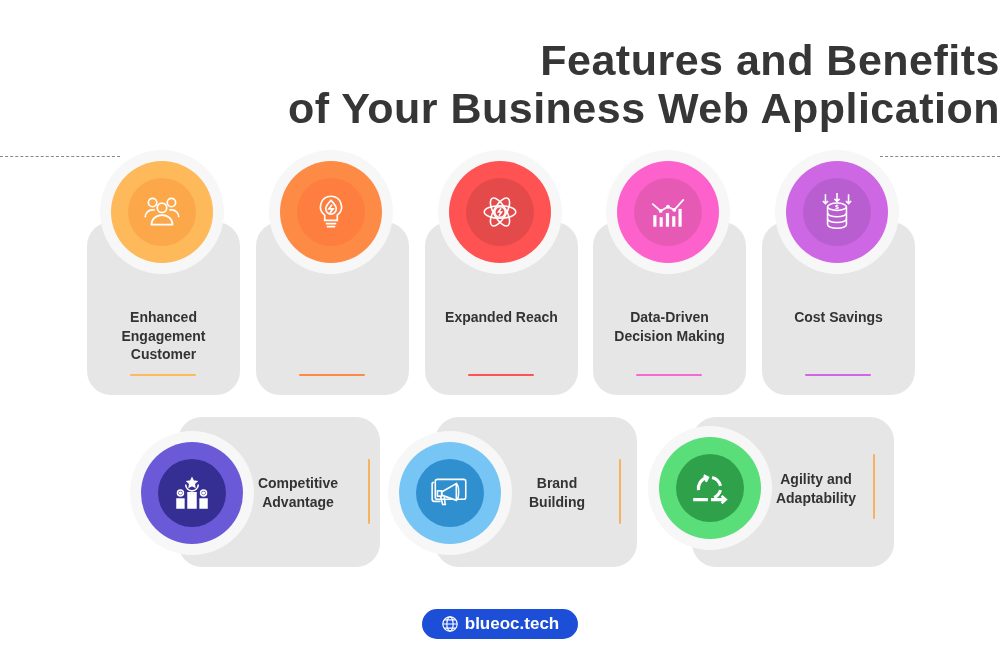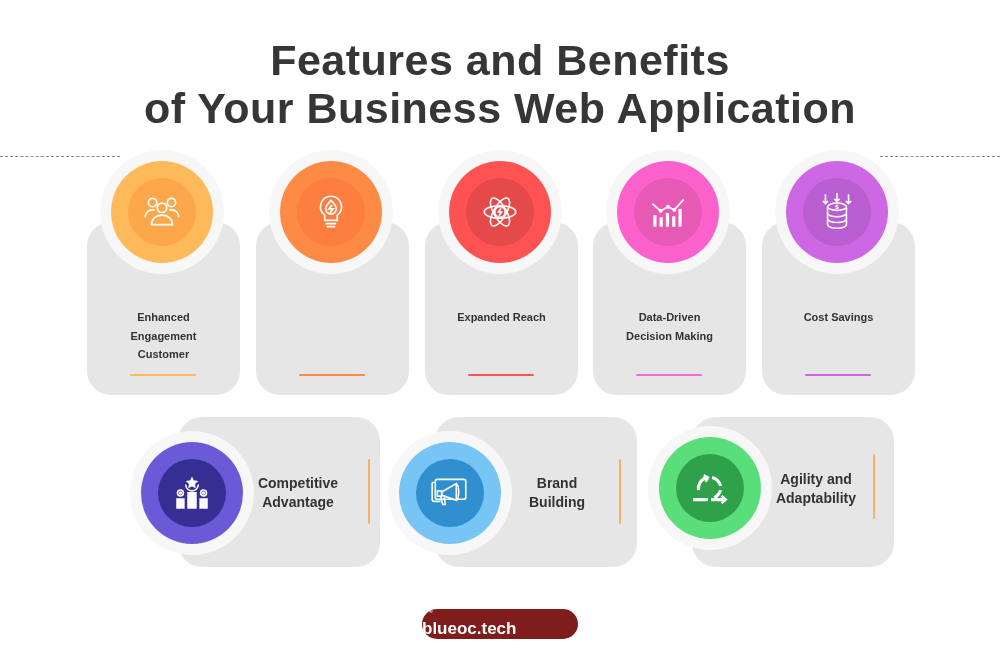--- a/index.html
+++ b/index.html
@@ -1,36 +1,36 @@
 <!DOCTYPE html>
 <html><head>
 <meta charset="utf-8">
 <style>
   * { box-sizing: border-box; margin: 0; padding: 0; }
   html, body { width: 1000px; height: 666px; background: #ffffff; overflow: hidden; }
   body { position: relative; font-family: "Liberation Sans", "DejaVu Sans", sans-serif; color: #333333; }
 
   .title {
     position: absolute; left: 0; top: 36px; width: 1000px;
-    text-align: center; font-weight: 700; font-size: 43px; line-height: 48px;
+    text-align: right; font-weight: 700; font-size: 43px; line-height: 48px;
     color: #363636; letter-spacing: 0.5px;
   }
   .dash {
     position: absolute; top: 156px; height: 0; border-top: 1.5px dashed #888;
   }
   .dash.left { left: 0; width: 120px; }
   .dash.right { left: 880px; width: 120px; }
 
   .card {
     position: absolute; background: #e6e6e6; border-radius: 24px;
   }
   .top-card { width: 153px; height: 173px; top: 222px; }
   .top-card .label {
     position: absolute; left: 0; top: 86px; width: 100%;
-    text-align: center; font-weight: 700; font-size: 11px; line-height: 18.5px; color: #333;
+    text-align: center; font-weight: 700; font-size: 14px; line-height: 18.5px; color: #333;
   }
   .top-card .underline {
     position: absolute; left: 43px; top: 152px; width: 66px; height: 2px; border-radius: 1px;
   }
 
   .circle-wrap {
     position: absolute; width: 124px; height: 124px; border-radius: 50%;
     background: #f7f7f7;
   }
   .circle-outer {
@@ -46,23 +46,23 @@
   .bottom-card .label {
     position: absolute; top: 57px; text-align: center;
     font-weight: 700; font-size: 14px; line-height: 18.5px; color: #333;
   }
   .bottom-card .vbar {
     position: absolute; top: 42px; width: 2px; height: 65px; background: #f5b35f; border-radius: 1px;
   }
 
   .brand {
     position: absolute; left: 422px; top: 609px; width: 156px; height: 30px;
-    border-radius: 15px; background: #7f1d1d;
-    display: flex; justify-content: center; gap: 6px;
-    color: #ffffff; font-weight: 700; font-size: 17px; flex-direction: column;
+    border-radius: 15px; background: #1d4ed8;
+    display: flex; align-items: center; justify-content: center; gap: 6px;
+    color: #ffffff; font-weight: 700; font-size: 17px;
   }
   .brand svg { width: 18px; height: 18px; }
 </style>
 </head>
 <body>
 
 <div class="title">
   <div>Features and Benefits</div>
   <div>of Your Business Web Application</div>
 </div>

